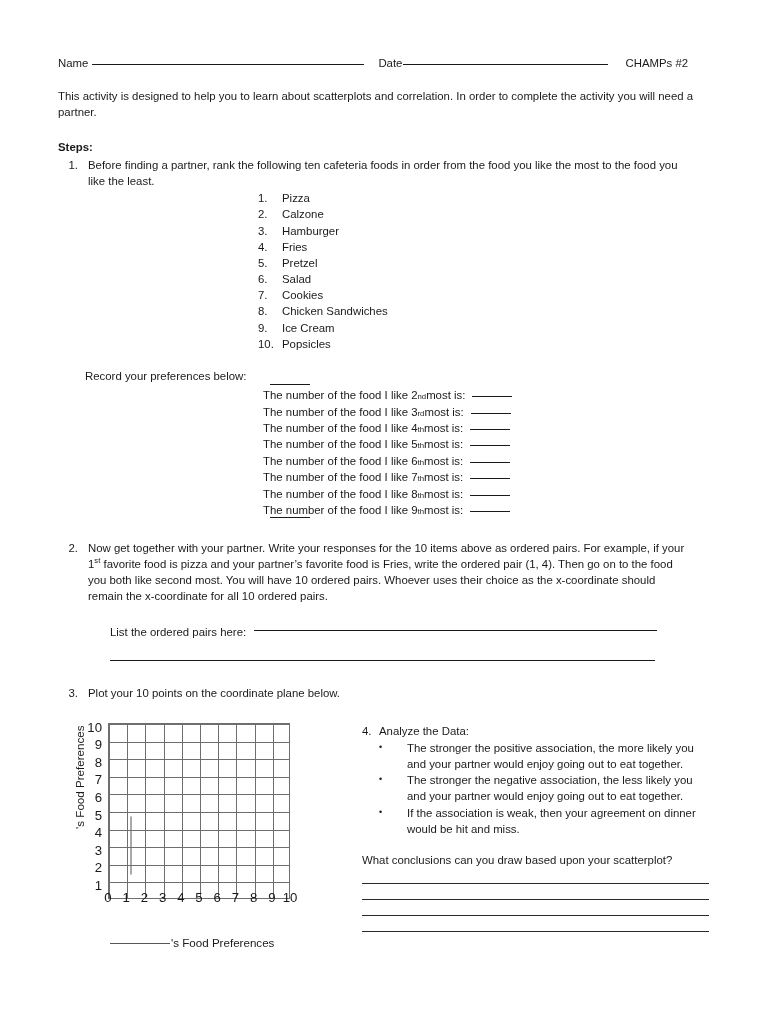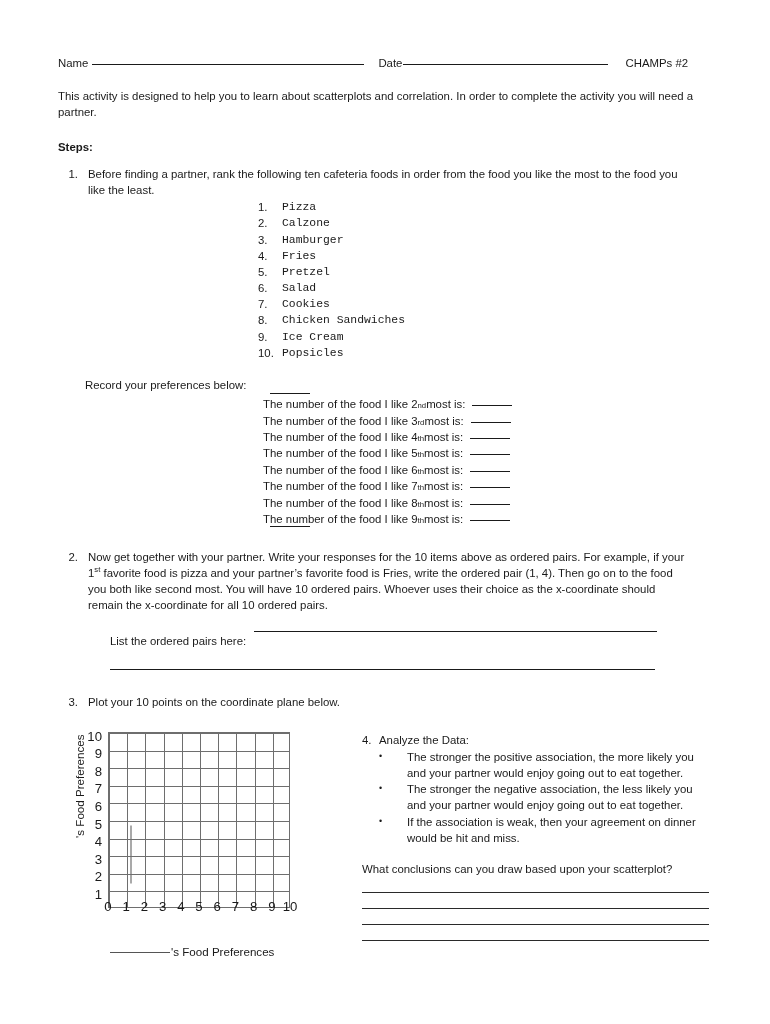--- a/index.html
+++ b/index.html
@@ -49,21 +49,21 @@
   .intro {
     font-size: 11.4px;
     width: 650px;
     margin-bottom: 18px;
   }
 
   
   .steps-title {
     font-weight: bold;
     font-size: 11.4px;
-    margin-bottom: 11px;
+    margin-bottom: 2px;
   }
   .step {
     display: flex;
     font-size: 11.4px;
     margin-bottom: 0;
   }
   .step-num {
     width: 30px;
     flex: none;
     text-align: right;
@@ -79,21 +79,21 @@
   }
   .food-item {
     display: flex;
     font-size: 11.4px;
     line-height: 1.42;
   }
   .food-idx {
     width: 24px;
     flex: none;
   }
-  .food-name { flex: 1; font-family: Liberation Mono, monospace; }
+  .food-name { flex: 1; }
 
   
   .record-wrap { margin-top: 16px; }
   .record-label {
     margin-left: 27px;
     font-size: 11.4px;
   }
   .pref-list {
     margin-left: 205px;
     margin-top: 2px;
@@ -117,21 +117,21 @@
   }
   sup { font-size: 0.68em; vertical-align: super; line-height: 0; }
 
   
   .step2-wrap { margin-top: 20px; }
   .step2-text { width: 600px; }
 
   .ordered-wrap { margin-top: 20px; margin-left: 52px; }
   .ordered-row {
     display: flex;
-    align-items: flex-start;
+    align-items: center;
     white-space: nowrap;
     font-size: 11.4px;
   }
   .rule-pairs {
     width: 403px;
     margin-left: 8px;
   }
   .rule-pairs2 {
     display: block;
     width: 545px;

